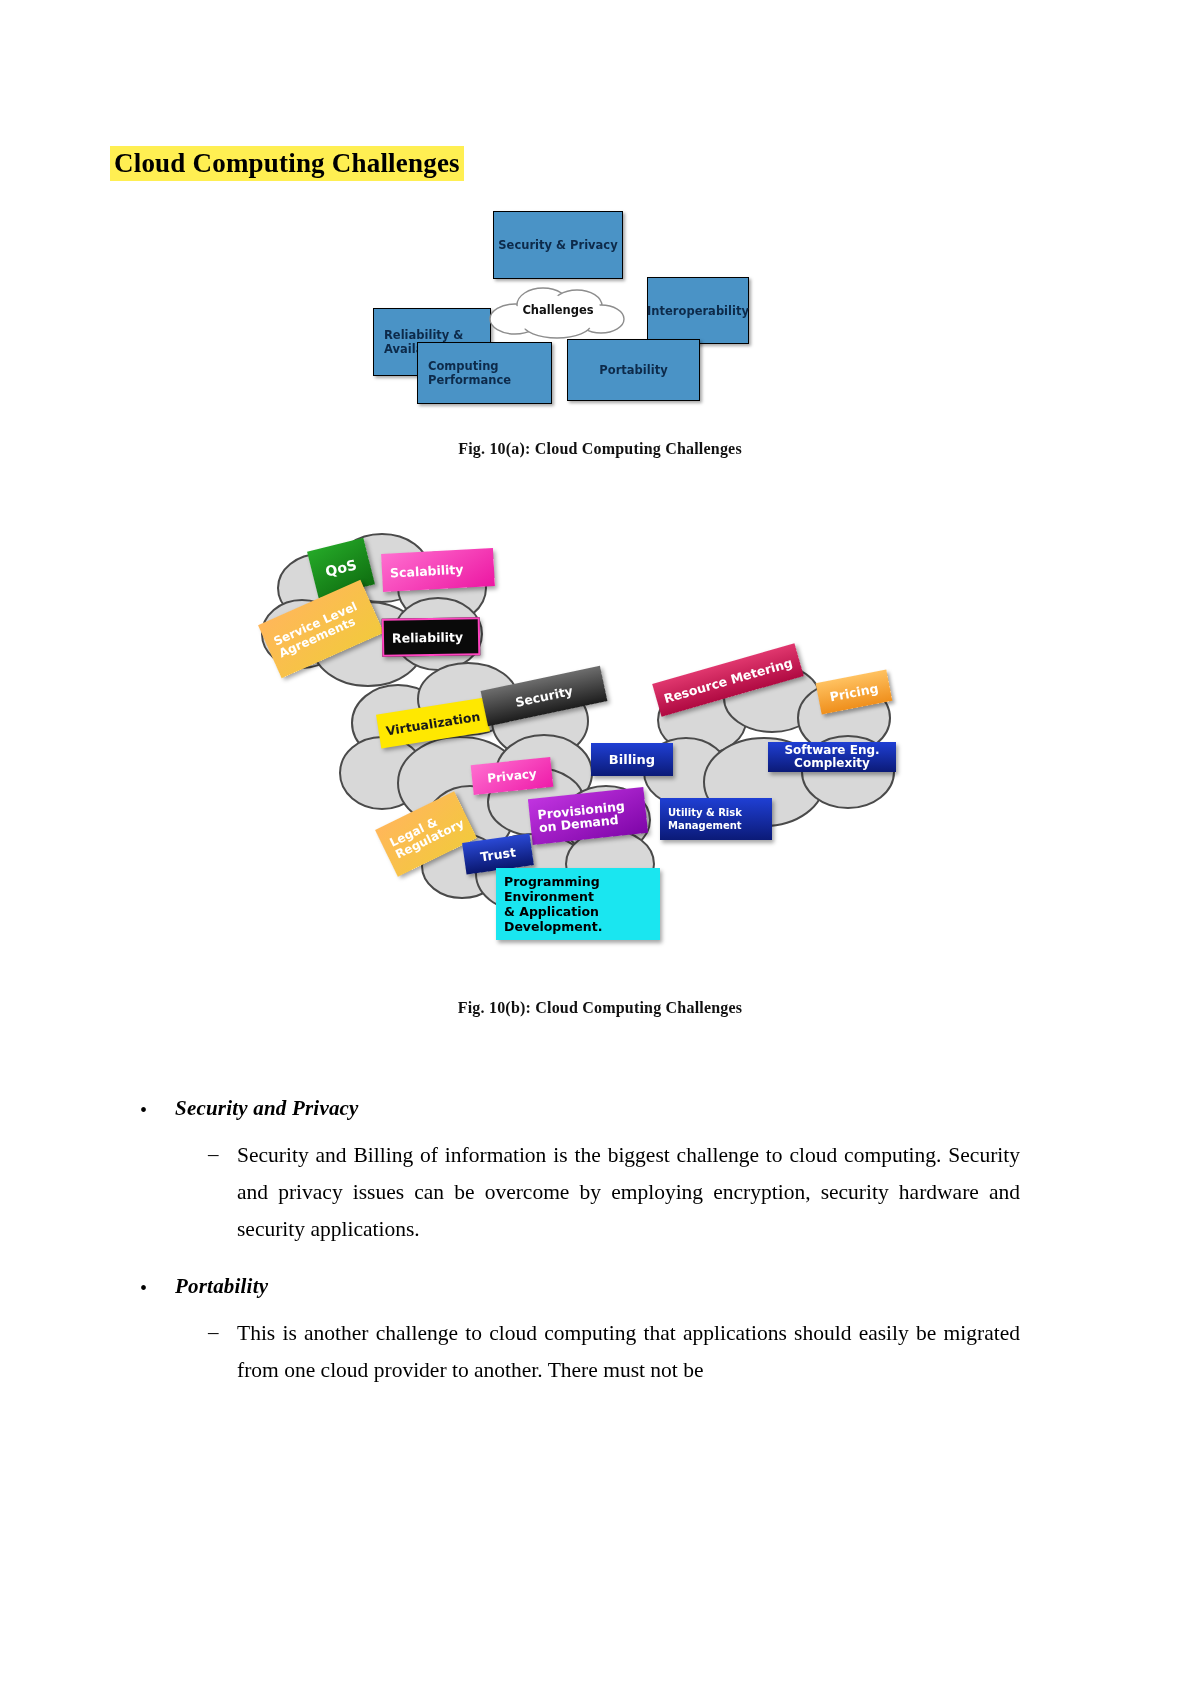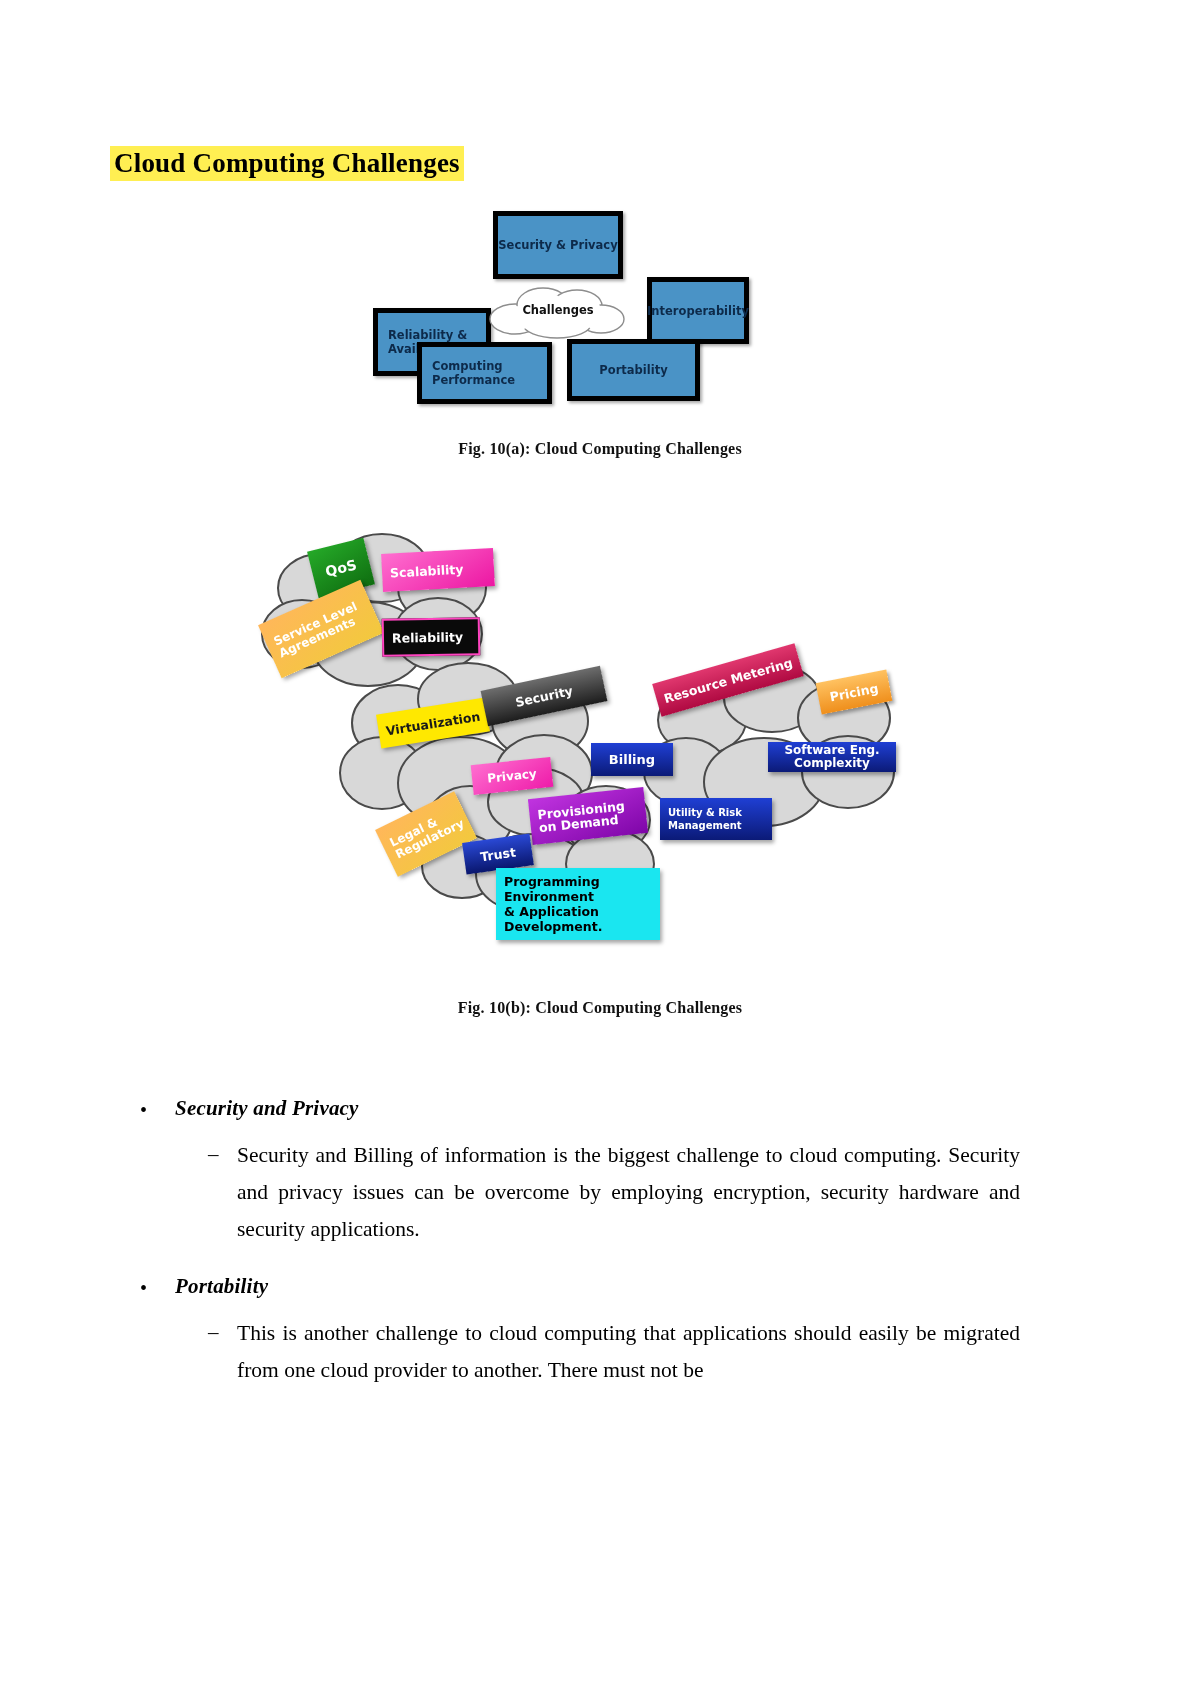--- a/index.html
+++ b/index.html
@@ -35,21 +35,21 @@
   #fig-a {
     position: absolute;
     left: 355px;
     top: 205px;
     width: 420px;
     height: 215px;
   }
   .fa-box {
     position: absolute;
     background: #4a93c6;
-    border: 5px solid #000000;
+    border: 1px solid #000000;
     box-shadow: 2px 2px 3px rgba(0,0,0,0.35);
     color: #0d2a4a;
     font-family: "DejaVu Sans", sans-serif;
     font-weight: bold;
     font-size: 11.5px;
     line-height: 14px;
     display: flex;
     align-items: center;
     padding-left: 10px;
     box-sizing: border-box;

